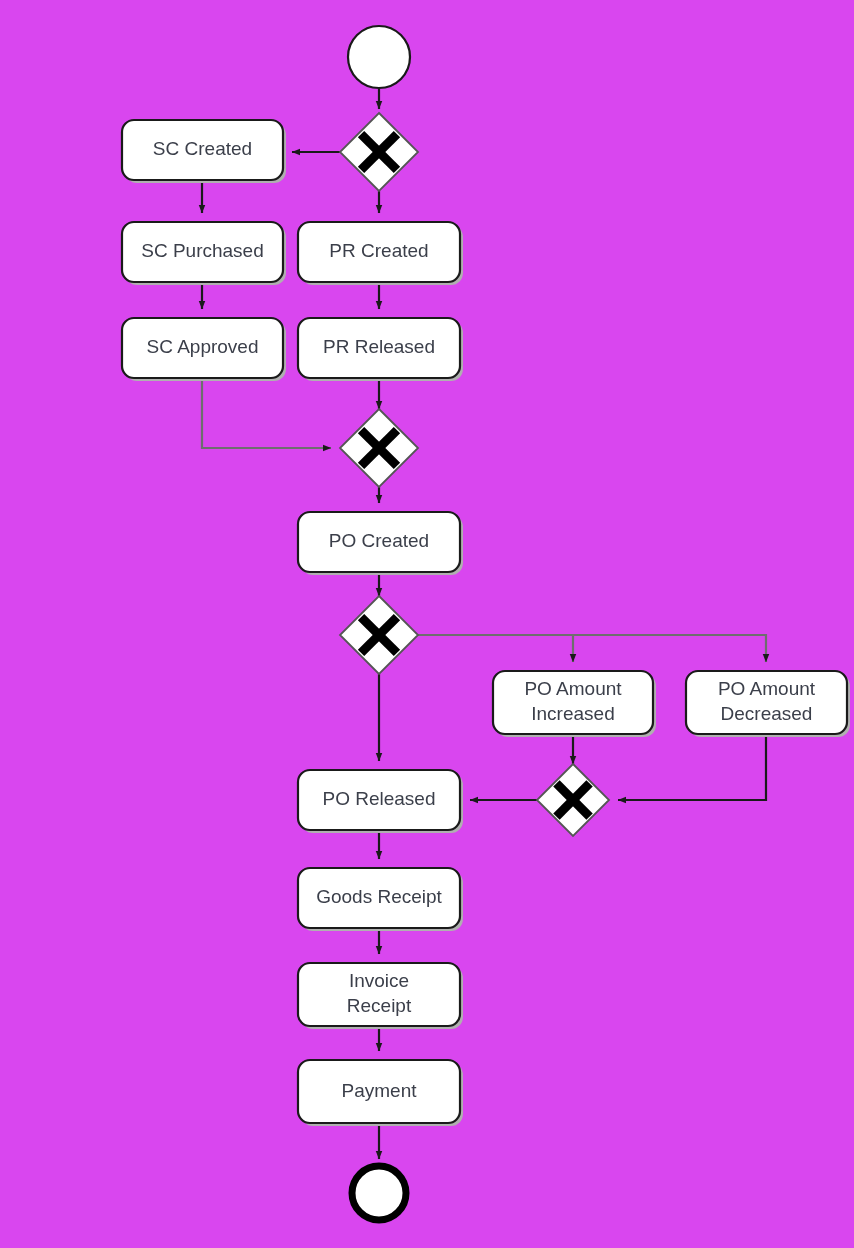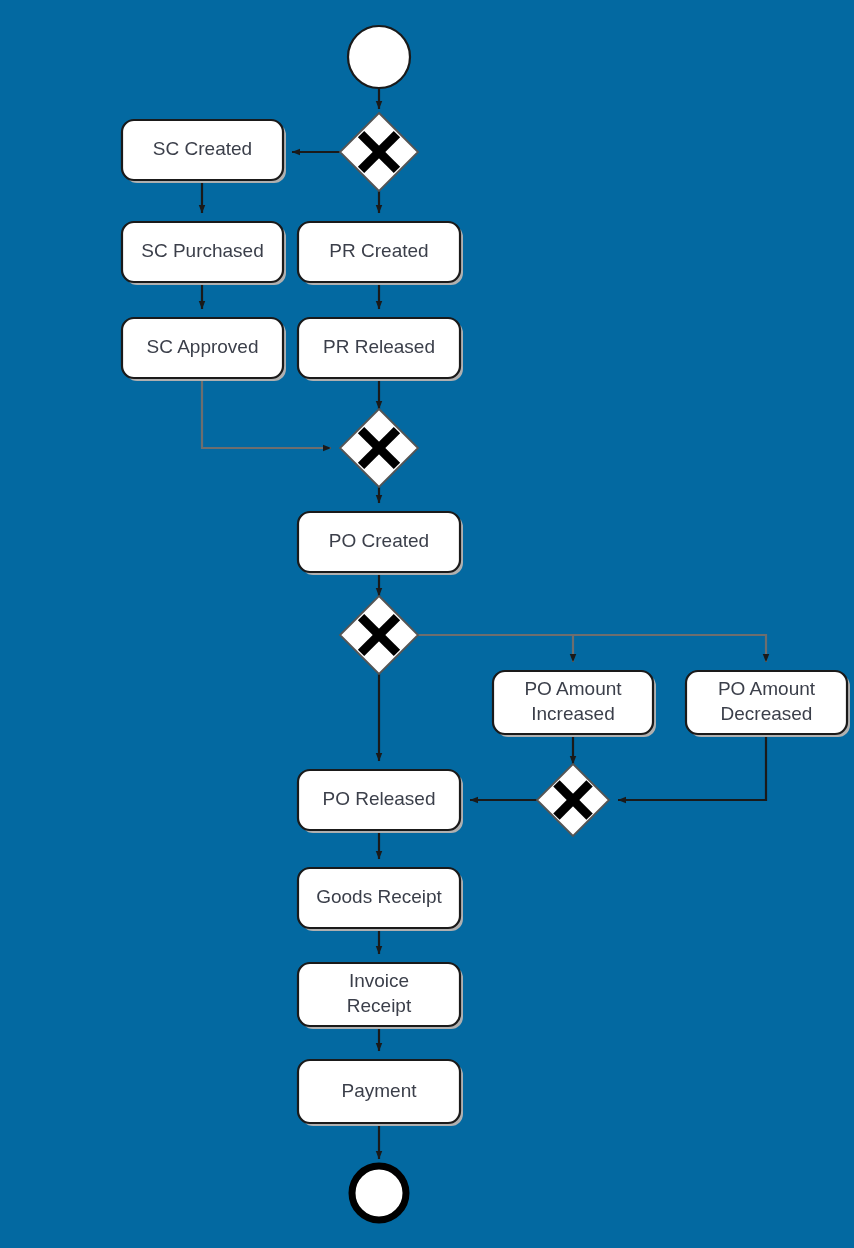--- a/index.html
+++ b/index.html
@@ -11,21 +11,21 @@
   body {
     width: 854px;
     height: 1248px;
     font-family: "Liberation Sans", sans-serif;
     overflow: hidden;
   }
   #diagram-root {
     position: relative;
     width: 854px;
     height: 1248px;
-    background: #0369a1;
+    background: #d946ef;
   }
   svg#flow-svg {
     position: absolute;
     top: 0;
     left: 0;
     width: 854px;
     height: 1248px;
     display: block;
   }
   .task-rect {

